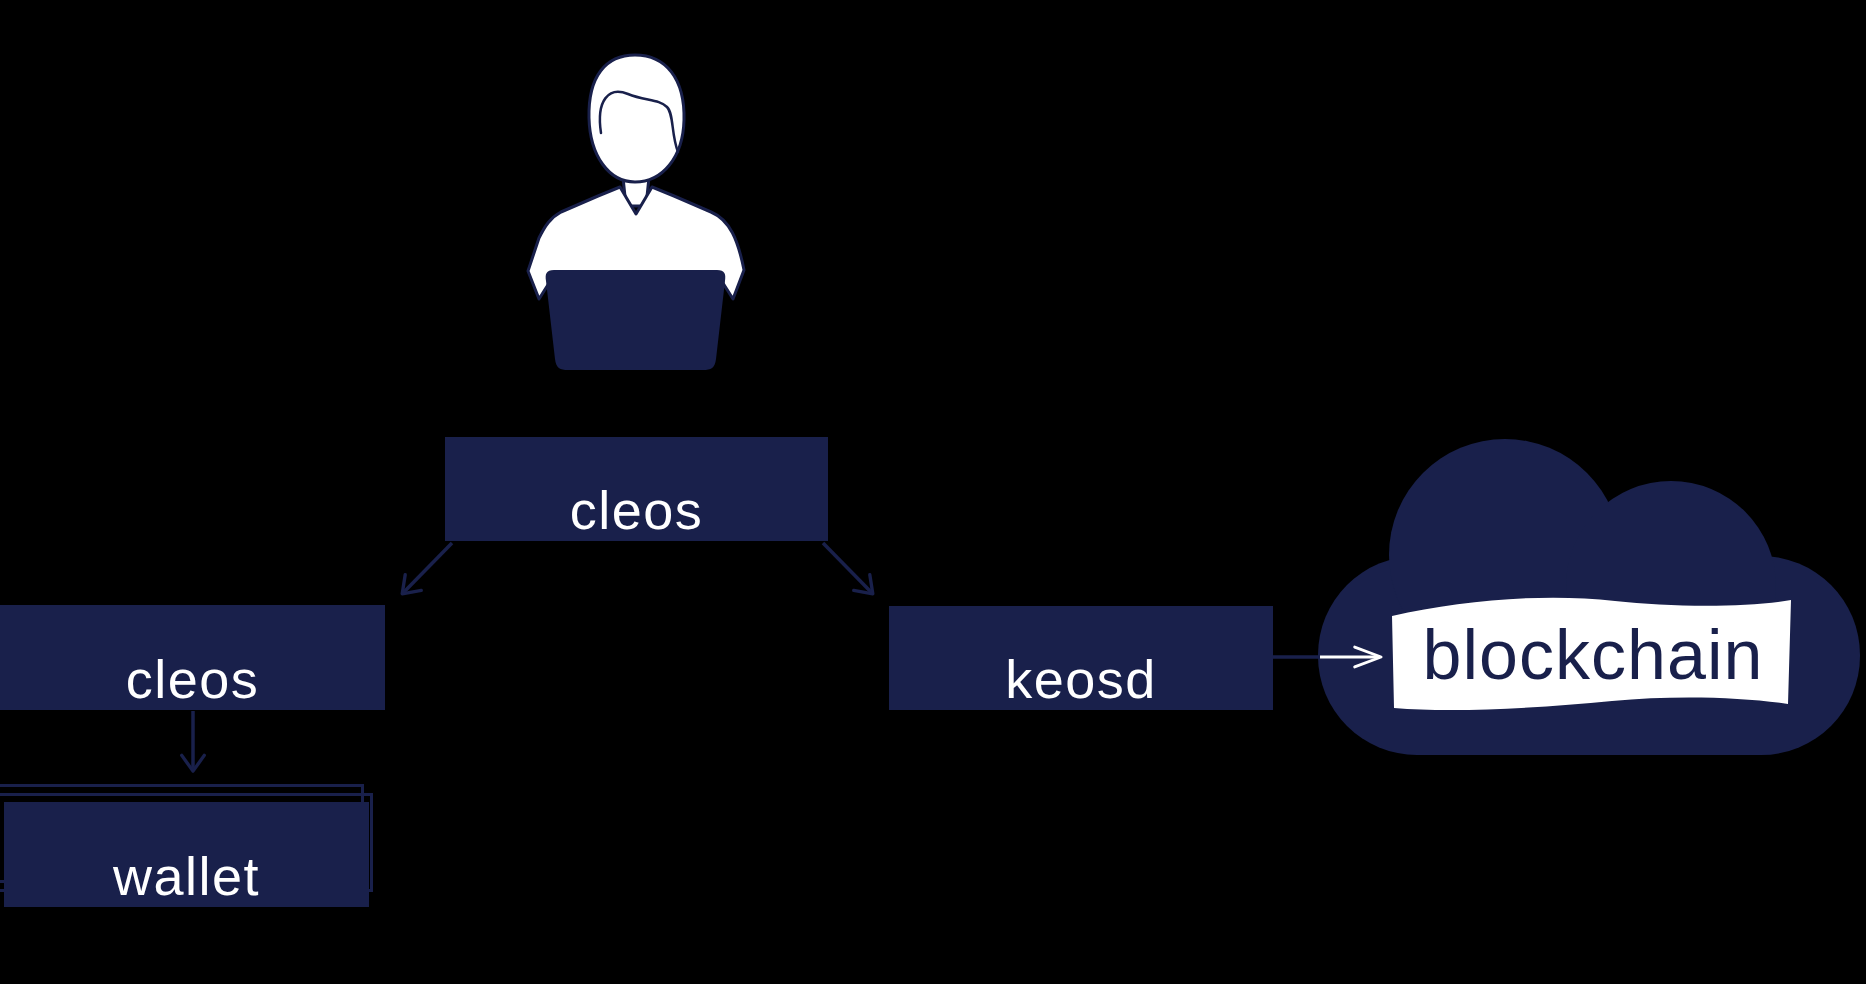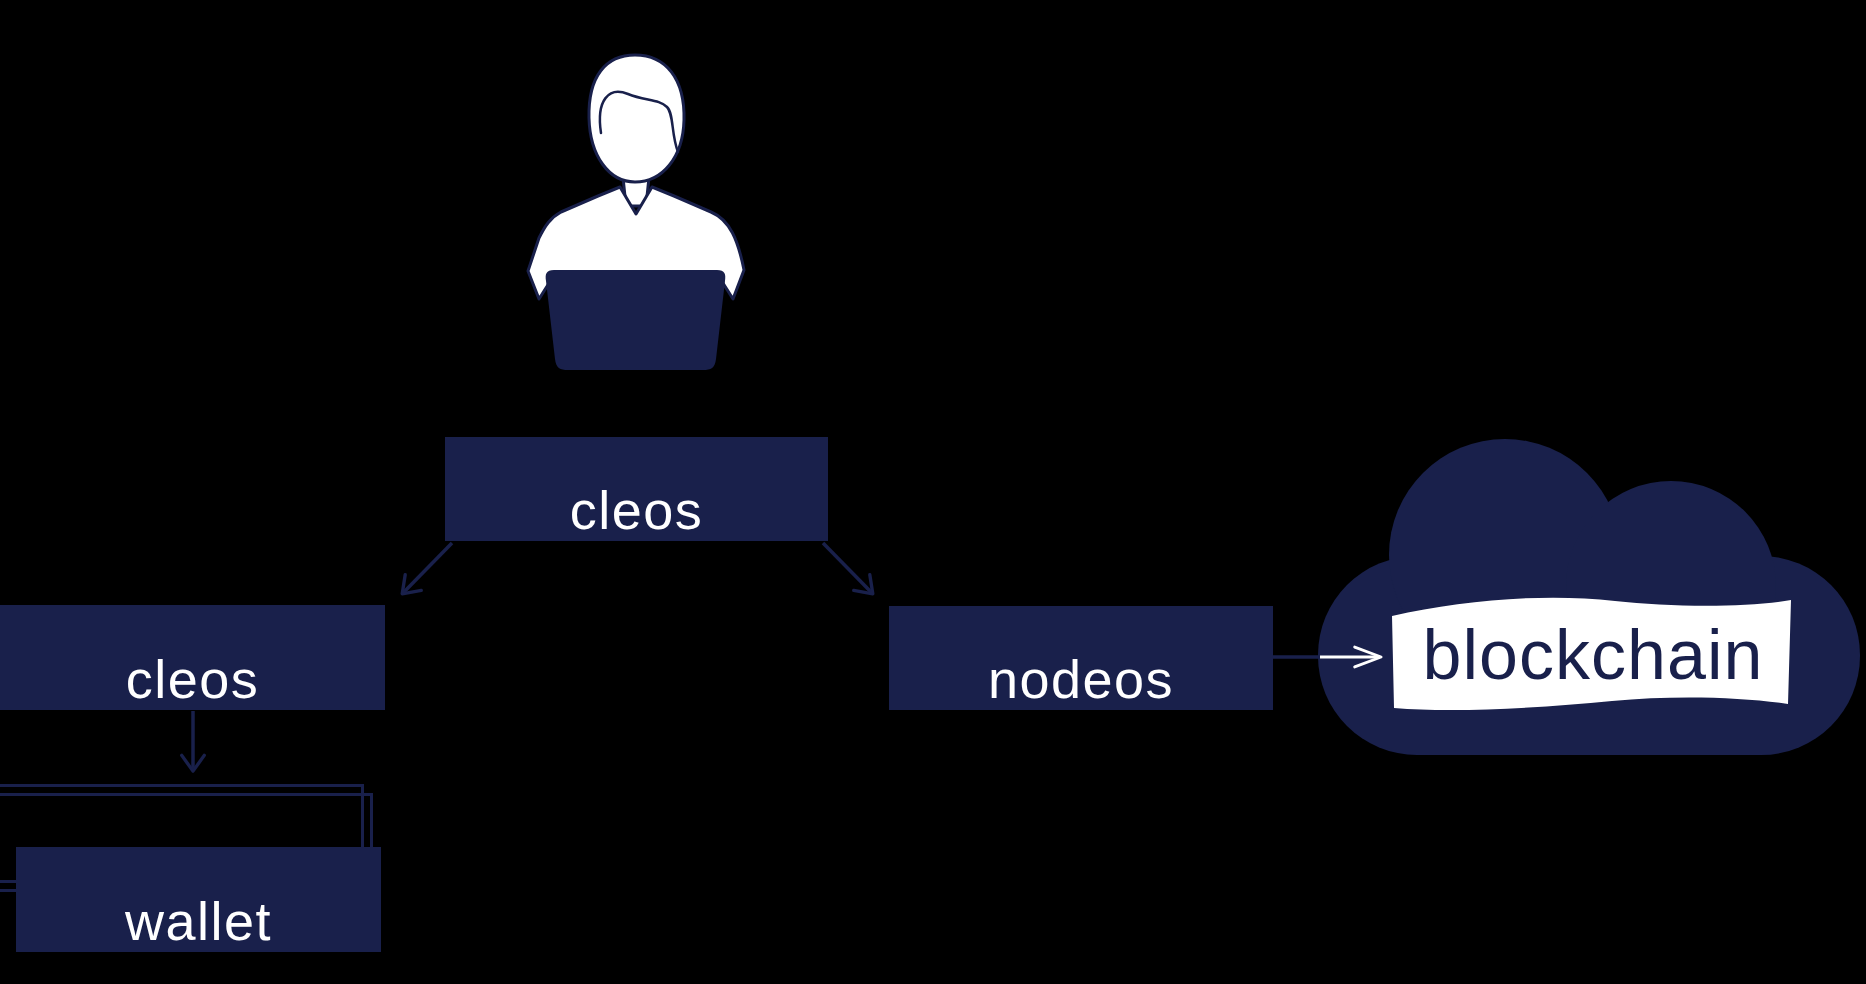--- a/index.html
+++ b/index.html
@@ -19,21 +19,21 @@
   .node{
     position:absolute;
     background:var(--navy);
     color:var(--white);
     display:flex;align-items:flex-end;justify-content:center;
     font-size:54px;font-weight:400;letter-spacing:1.5px;
   }
   .node-cleos  {left:445px; top:437px; width:383px; height:104px;}
   .node-keosd  {left:0px;   top:605px; width:385px; height:105px;}
   .node-nodeos {left:889px; top:606px; width:384px; height:104px;}
-  .node-wallet {left:16px;   top:802px; width:365px; height:105px; z-index:3;margin-top:45px;}
+  .node-wallet {left:4px;   top:802px; width:365px; height:105px; z-index:3;}
   .wallet-ghost{
     position:absolute;
     background:transparent;
     border:3px solid var(--navy);
     width:382px;height:99px;
     box-sizing:border-box;
   }
   .wallet-ghost.g1{left:-18px; top:784px; z-index:1;}
   .wallet-ghost.g2{left:-9px;  top:793px; z-index:2;}
   .blockchain-label{
@@ -117,21 +117,21 @@
   <div class="wallet-ghost g1"></div>
   <div class="wallet-ghost g2"></div>
 
   <div class="node node-cleos">
     <span>cleos</span>
   </div>
   <div class="node node-keosd">
     <span>cleos</span>
   </div>
   <div class="node node-nodeos">
-    <span>nodeos</span>
+    <span>keosd</span>
   </div>
   <div class="node node-wallet">
     <span>wallet</span>
   </div>
 
   <div class="blockchain-label">
     <span>blockchain</span>
   </div>
 
 </div>

